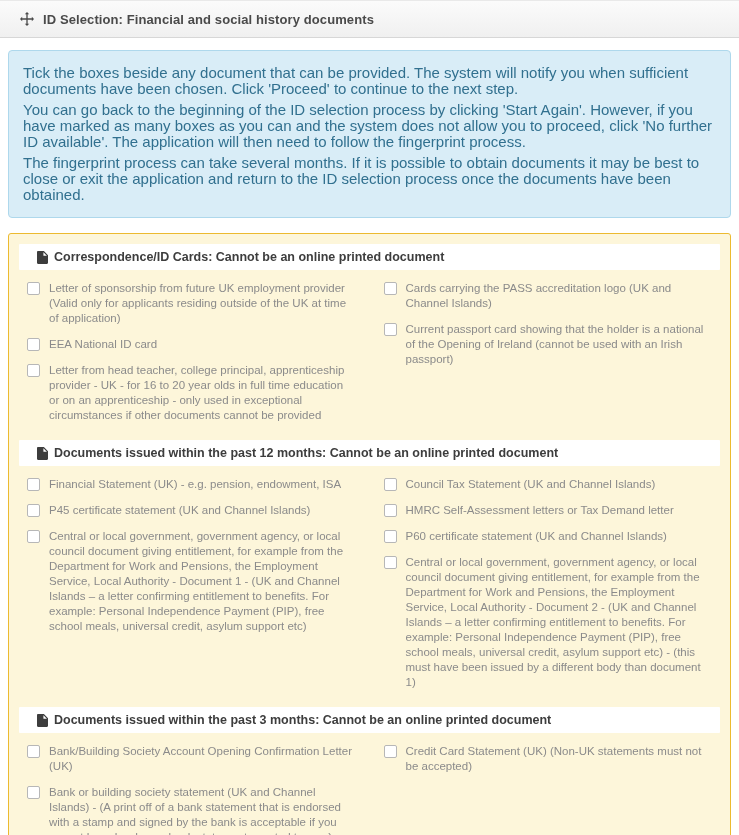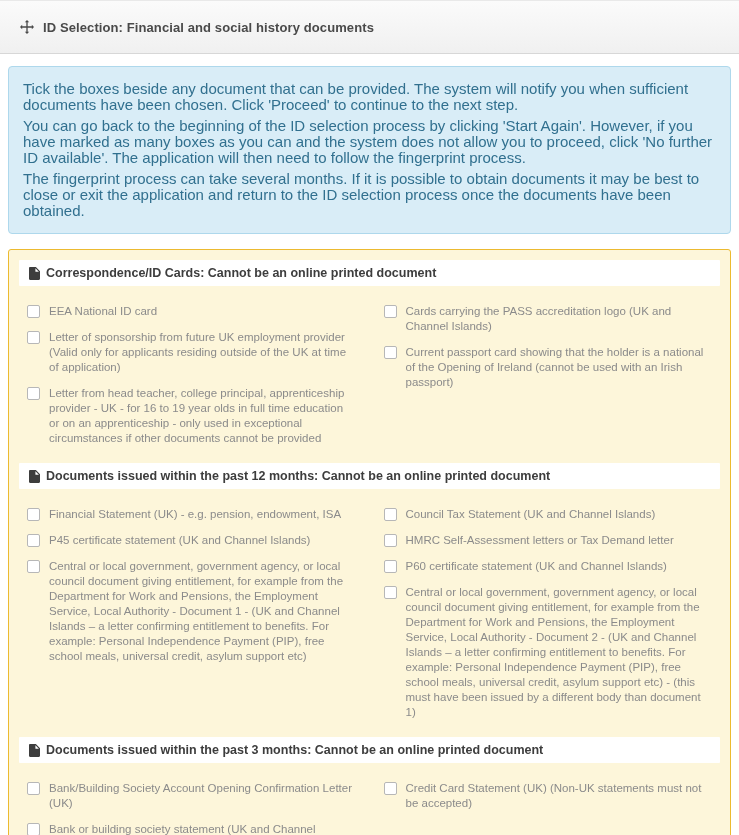--- a/index.html
+++ b/index.html
@@ -6,21 +6,21 @@
   html, body { margin: 0; padding: 0; }
   body {
     width: 739px;
     min-height: 835px;
     background: #ffffff;
     font-family: "Liberation Sans", "DejaVu Sans", sans-serif;
   }
 
   
   .titlebar {
-    height: 54px;
+    height: 38px;
     display: flex;
     align-items: center;
     gap: 9px;
     padding: 0 20px;
     background: linear-gradient(#fbfbfb, #f0f0f0);
     border-top: 1px solid #e9e9e9;
     border-bottom: 1px solid #d7d7d7;
   }
   .titlebar .title {
     font-size: 13px;
@@ -46,28 +46,28 @@
   
   .panel {
     margin: 15px 8px 0 8px;
     background: #fdf6da;
     border: 1px solid #ecba30;
     border-radius: 3px;
     padding: 10px 10px 4px 10px;
   }
   .sec-head {
     background: #ffffff;
-    padding: 6px 10px;
+    padding: 6px 18px;
     display: flex;
     align-items: flex-end;
     gap: 6px;
     font-size: 12.5px;
     font-weight: bold;
     color: #3d3d3d;
-    margin-bottom: 18px;
+    margin-bottom: 11px;
     border-radius: 1px;
   }
   .doc-icon svg { display: block; }
   .sec-grid {
     display: grid;
     grid-template-columns: 1fr 1fr;
     column-gap: 28px;
     align-items: start;
     padding: 0 8px;
     margin-bottom: 6px;
@@ -120,29 +120,29 @@
       <svg width="11" height="13" viewBox="0 0 12 14">
           <path fill="#3d3d3d" d="M7.5 0H1.2C.5 0 0 .5 0 1.2v11.6C0 13.5.5 14 1.2 14h9.6c.7 0 1.2-.5 1.2-1.2V4.5L7.5 0zM7 5V1.2L10.8 5H7z"></path>
         </svg>
     </span>
     <span>Correspondence/ID Cards: Cannot be an online printed document</span>
   </div>
   <div class="sec-grid">
     <div class="col">
       <label class="chk">
         <input type="checkbox" class="cb" style="">
+        <span>Letter of sponsorship from future UK employment provider (Valid only for applicants residing outside of the UK at time of application)</span>
+      </label>
+      <label class="chk">
+        <input type="checkbox" class="cb" style="">
         <span>EEA National ID card</span>
       </label>
       <label class="chk">
         <input type="checkbox" class="cb" style="">
-        <span>Letter of sponsorship from future UK employment provider (Valid only for applicants residing outside of the UK at time of application)</span>
-      </label>
-      <label class="chk">
-        <input type="checkbox" class="cb" style="">
-        <span>Letter from head teacher, college principal, apprenticeship provider - UK - for 16 to 19 year olds in full time education or on an apprenticeship - only used in exceptional circumstances if other documents cannot be provided</span>
+        <span>Letter from head teacher, college principal, apprenticeship provider - UK - for 16 to 20 year olds in full time education or on an apprenticeship - only used in exceptional circumstances if other documents cannot be provided</span>
       </label>
     </div>
     <div class="col">
       <label class="chk">
         <input type="checkbox" class="cb" style="">
         <span>Cards carrying the PASS accreditation logo (UK and Channel Islands)</span>
       </label>
       <label class="chk">
         <input type="checkbox" class="cb" style="">
         <span>Current passport card showing that the holder is a national of the Opening of Ireland (cannot be used with an Irish passport)</span>

